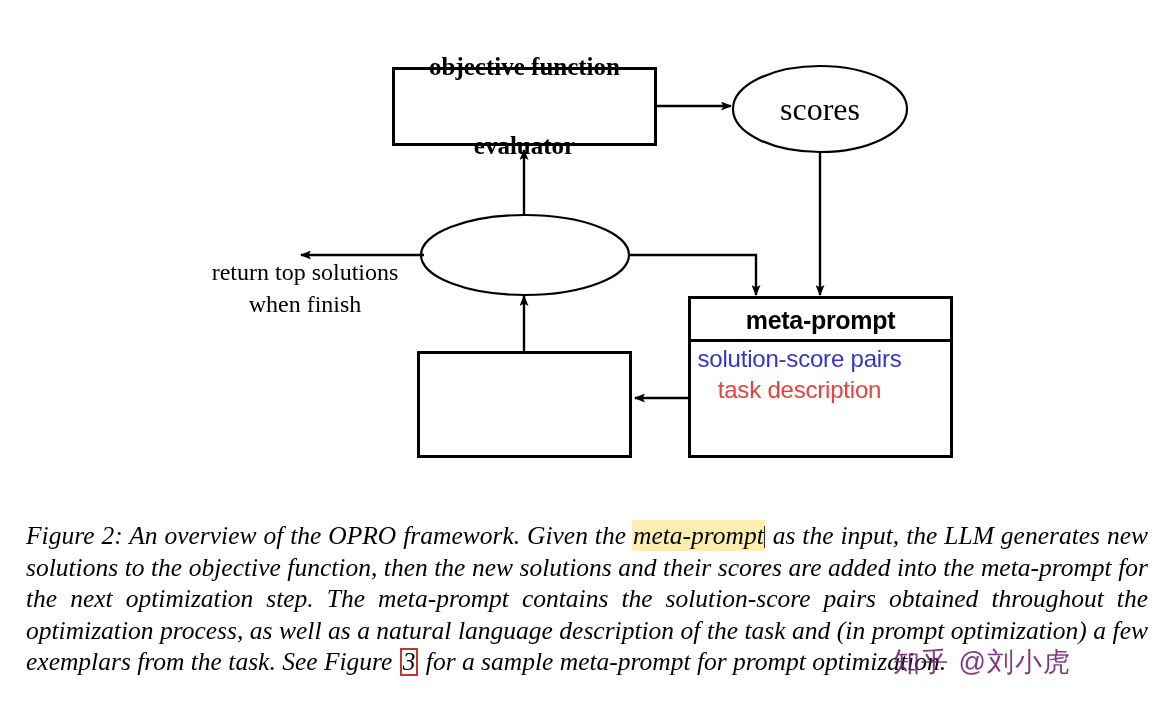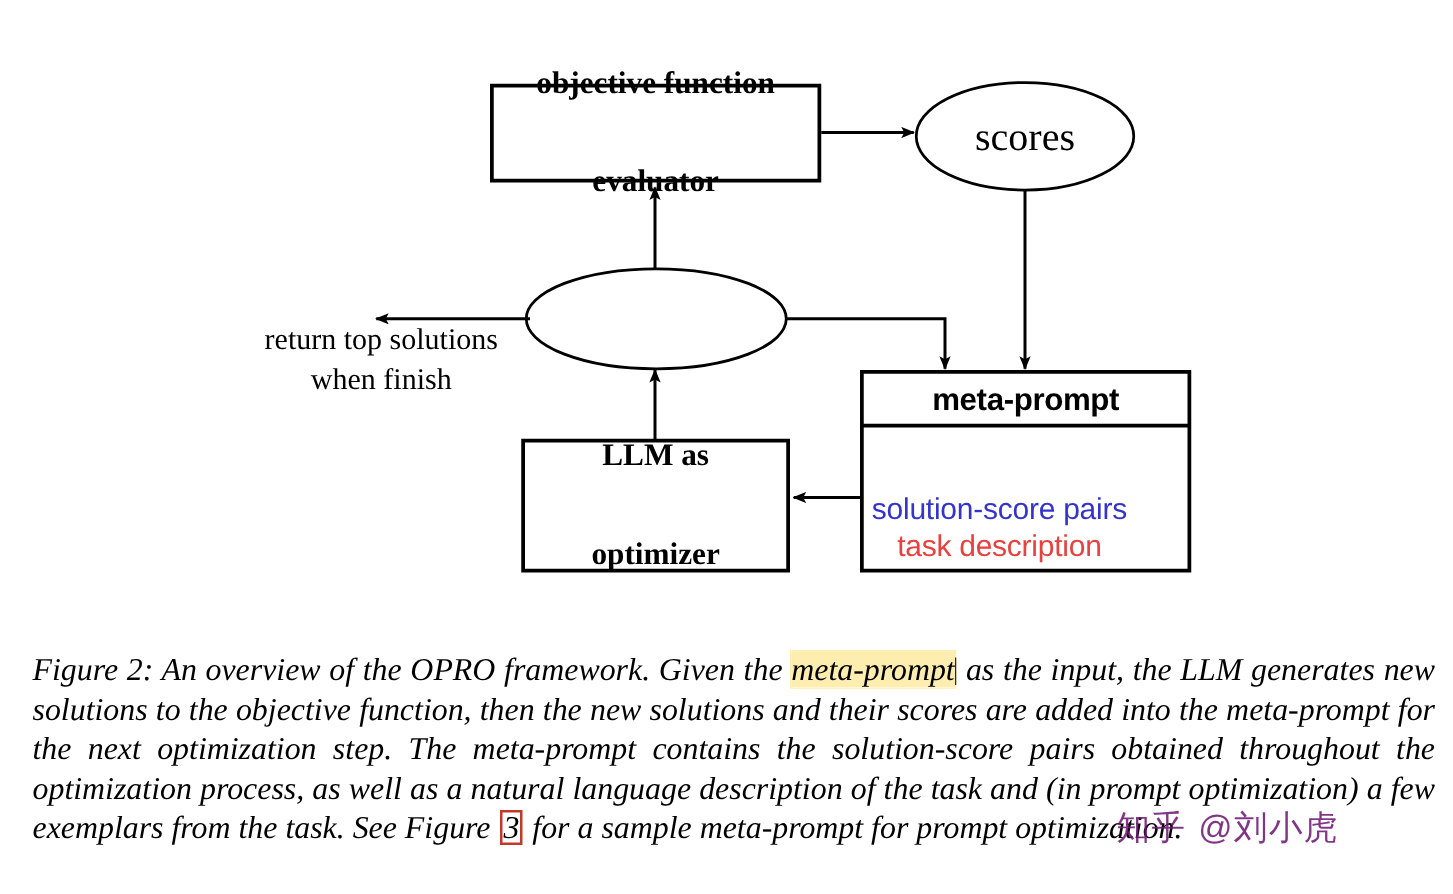--- a/index.html
+++ b/index.html
@@ -167,35 +167,31 @@
   <div class="node-label box-node" style="left:393px; top:68px; width:263px; height:77px;">
     <span>objective function</span>
     <span>evaluator</span>
   </div>
 
   <div class="node-label ellipse-node" style="left:733px; top:66px; width:174px; height:86px;">
     <span>scores</span>
   </div>
 
 
-  <div class="node-label box-node" style="left:418px; top:352px; width:213px; height:105px;">
-    <span>LLM as</span>
-    <span>optimizer</span>
-  </div>
 
   <div class="node-label plain-label" style="left:185px; top:258px; width:240px; height:60px;">
     <span>return top solutions</span>
     <span>when finish</span>
   </div>
 
   <div class="node-label mp-title" style="left:689px; top:299px; width:263px; height:41px;">
     <span>meta-prompt</span>
   </div>
 
-  <div class="node-label" style="left:689px; top:344px; width:221px; height:110px; justify-content:flex-end;">
+  <div class="node-label" style="left:689px; top:344px; width:221px; height:110px; justify-content:flex-start;">
     <span class="mp-line" style="color:#3434cc;">solution-score pairs</span>
     <span class="mp-line" style="color:#e8413f;">task description</span>
   </div>
 
 </div>
 
 <div id="caption">
   <p><span>Figure 2:</span><span> An overview of the OPRO framework.  Given the </span><span class="hl">meta-prompt</span><span class="caret"></span><span> as the input, the LLM generates new solutions to the objective function, then the new solutions and their scores are added into the meta-prompt for the next optimization step. The meta-prompt contains the solution-score pairs obtained throughout the optimization process, as well as a natural language description of the task and (in prompt optimization) a few exemplars from the task.  See Figure </span><span class="redbox">3</span><span> for a sample meta-prompt for prompt optimization.</span></p>
 </div>
 

